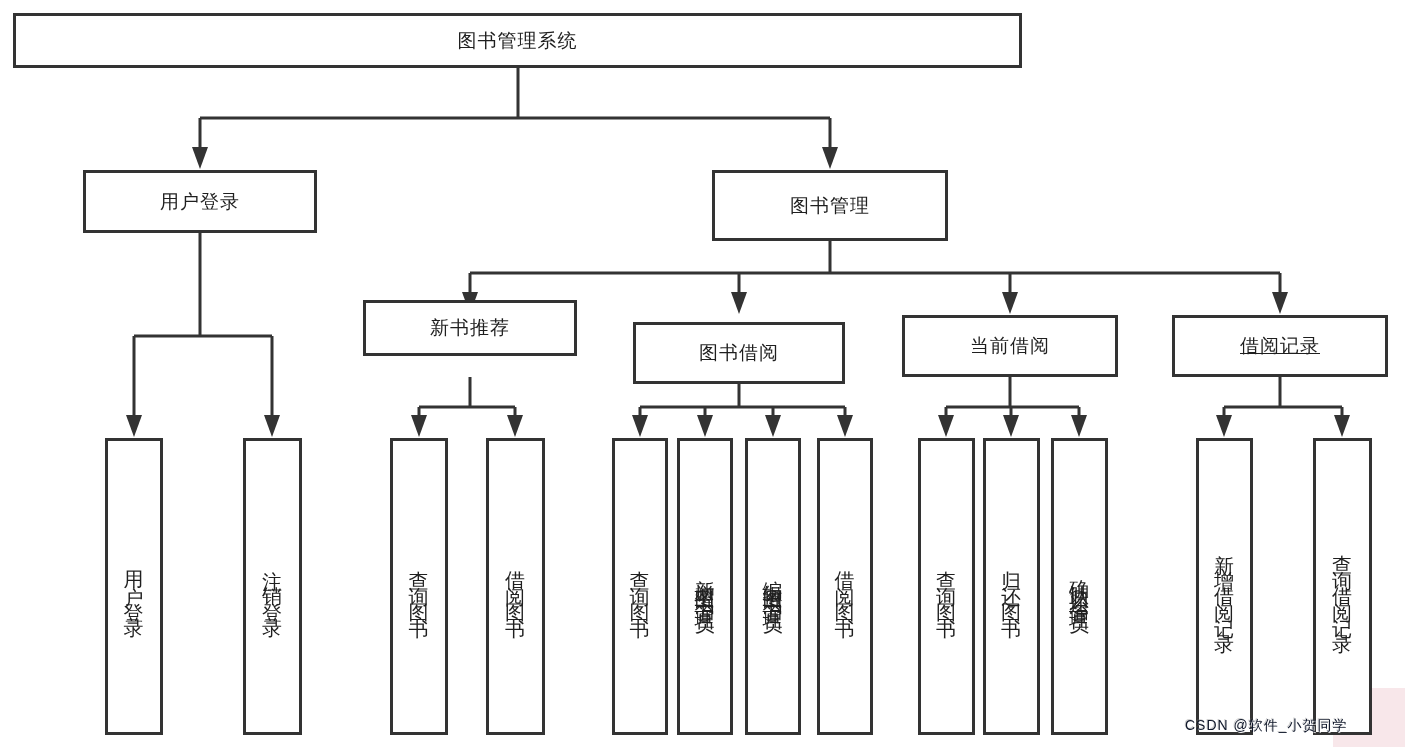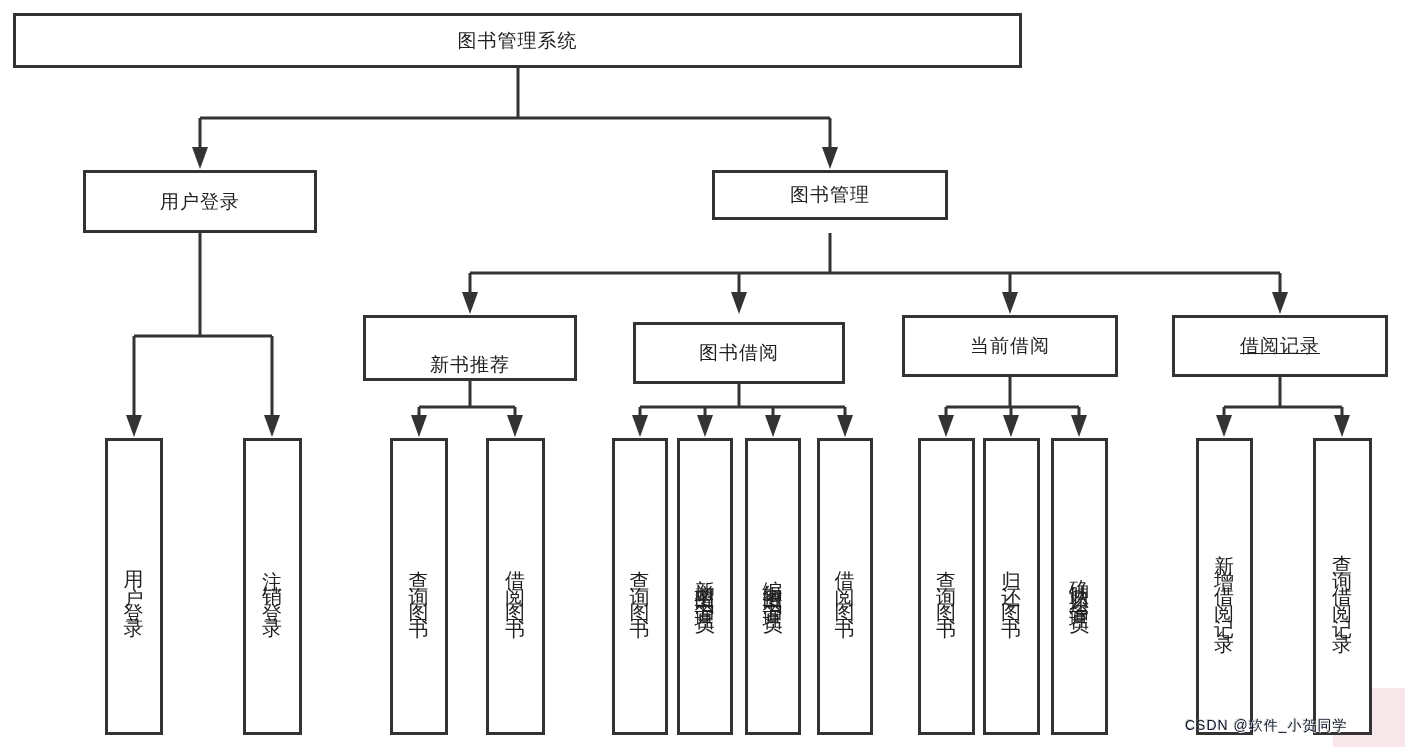--- a/index.html
+++ b/index.html
@@ -38,22 +38,22 @@
     font-size: 20px;
     line-height: 1;
   }
   .v4 .vtext { letter-spacing: 16px; }
   .v6 .vtext { letter-spacing: 16px; }
   .v9 .vtext { letter-spacing: 5px; }
 
   
   [data-name="node-root"]            { left: 13px;  top: 13px;  width: 1009px; height: 55px; }
   [data-name="node-user-login"]      { left: 83px;  top: 170px; width: 234px;  height: 63px; }
-  [data-name="node-book-mgmt"]       { left: 712px; top: 170px; width: 236px;  height: 50px; }
-  [data-name="node-new-book-rec"]    { left: 363px; top: 315px; width: 214px;  height: 66px; align-items: flex-end; }
+  [data-name="node-book-mgmt"]       { left: 712px; top: 170px; width: 236px;  height: 71px; }
+  [data-name="node-new-book-rec"]    { left: 363px; top: 300px; width: 214px;  height: 56px; }
   [data-name="node-book-borrow"]     { left: 633px; top: 322px; width: 212px;  height: 62px; }
   [data-name="node-current-borrow"]  { left: 902px; top: 315px; width: 216px;  height: 62px; }
   [data-name="node-borrow-records"]  { left: 1172px;top: 315px; width: 216px;  height: 62px; text-decoration: underline; }
 
   
   [data-name="node-user-login-op"]        { left: 105px;  }
   [data-name="node-logout-op"]            { left: 243px;  width: 59px; }
   [data-name="node-query-book-1"]         { left: 390px;  }
   [data-name="node-borrow-book-1"]        { left: 486px;  width: 59px; }
   [data-name="node-query-book-2"]         { left: 612px;  width: 56px; }

